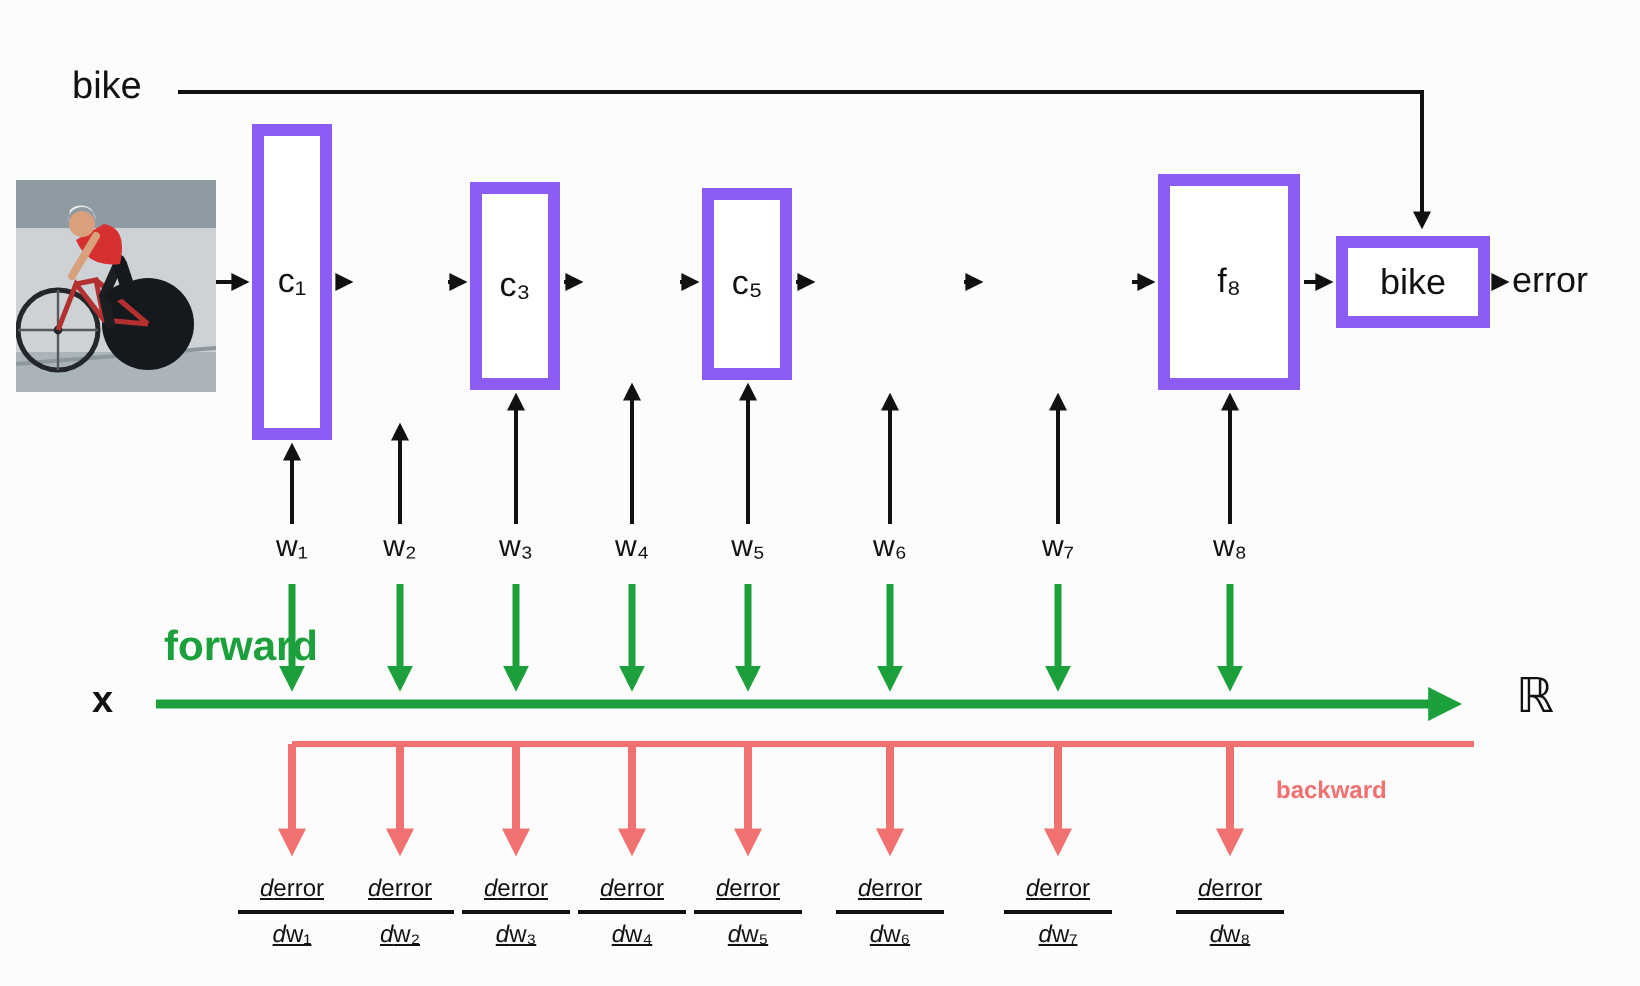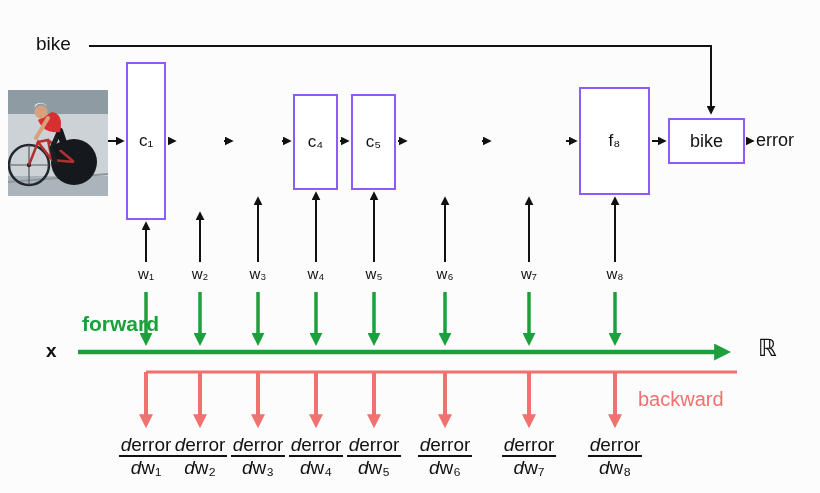--- a/index.html
+++ b/index.html
@@ -4,33 +4,33 @@
 <style>
   html,body{margin:0;padding:0;background:#ffffff;}
   .stage{
     position:relative;width:820px;height:493px;background:#fcfcfc;
     font-family:"Liberation Sans","DejaVu Sans",sans-serif;color:#111;
     overflow:hidden;
   }
   .stage *{box-sizing:border-box;}
   .arrow-layer{position:absolute;left:0;top:0;width:820px;height:493px;pointer-events:none;}
   .layer-box{
-    position:absolute;background:#ffffff;border:2px solid #8b5cf6;
+    position:absolute;background:#ffffff;border:6px solid #8b5cf6;
     display:flex;align-items:center;justify-content:center;
     font-size:17px;color:#111;
   }
   .photo{position:absolute;left:8px;top:90px;width:100px;height:106px;}
   .bike-label{position:absolute;left:36px;top:33px;font-size:19px;}
   .error-label{position:absolute;left:756px;top:130px;font-size:18px;}
   .w-label{position:absolute;width:40px;text-align:center;font-size:15px;top:265px;}
   .x-label{position:absolute;left:46px;top:340px;font-size:19px;font-weight:bold;}
   .reals-label{position:absolute;left:758px;top:334px;font-size:24px;}
   .forward-label{position:absolute;left:82px;top:312px;font-size:21px;font-weight:bold;color:#1ca03c;}
-  .backward-label{position:absolute;left:638px;top:388px;font-size:20px;font-weight:normal;color:#f17070;}
-  .fraction{position:absolute;top:436px;width:62px;text-align:center;font-size:19px;line-height:17px;}
+  .backward-label{position:absolute;left:638px;top:388px;font-size:12px;font-weight:bold;color:#f17070;}
+  .fraction{position:absolute;top:436px;width:62px;text-align:center;font-size:12px;line-height:17px;text-decoration:underline;}
   .fraction i{font-style:italic;}
   .frac-bar{border-top:2px solid #111;margin:2px 4px;height:0;}
 </style>
 </head>
 <body>
 
 <div class="stage">
 
   <svg class="arrow-layer" width="820" height="493" viewBox="0 0 820 493">
     <defs>
@@ -118,22 +118,22 @@
     <path d="M52,42 L56,54 L48,58" stroke="#15181c" stroke-width="7" fill="none" stroke-linecap="round"></path>
     <path d="M52,42 Q56,24 44,22 L30,30 Q36,44 52,42 Z" fill="#d63030"></path>
     <path d="M40,28 L28,48" stroke="#d9a07e" stroke-width="4" stroke-linecap="round"></path>
     <circle cx="33" cy="22" r="6.5" fill="#d9a07e"></circle>
     <path d="M26,21 A7,7 0 0 1 40,20 L38,15 A8,8 0 0 0 27,15 Z" fill="#ececec"></path>
   </svg>
 
   <div class="layer-box" style="left:126px;top:62px;width:40px;height:158px">
       <span>c₁</span>
     </div>
-  <div class="layer-box" style="left:293px;top:94px;width:45px;height:96px">
-      <span>c₄</span>
+  <div class="layer-box" style="left:235px;top:91px;width:45px;height:104px">
+      <span>c₃</span>
     </div>
   <div class="layer-box" style="left:351px;top:94px;width:45px;height:96px">
       <span>c₅</span>
     </div>
   <div class="layer-box" style="left:579px;top:87px;width:71px;height:108px">
       <span>f₈</span>
     </div>
 
   <div class="layer-box" style="left:668px;top:118px;width:77px;height:46px;font-size:18px">
       <span>bike</span>

